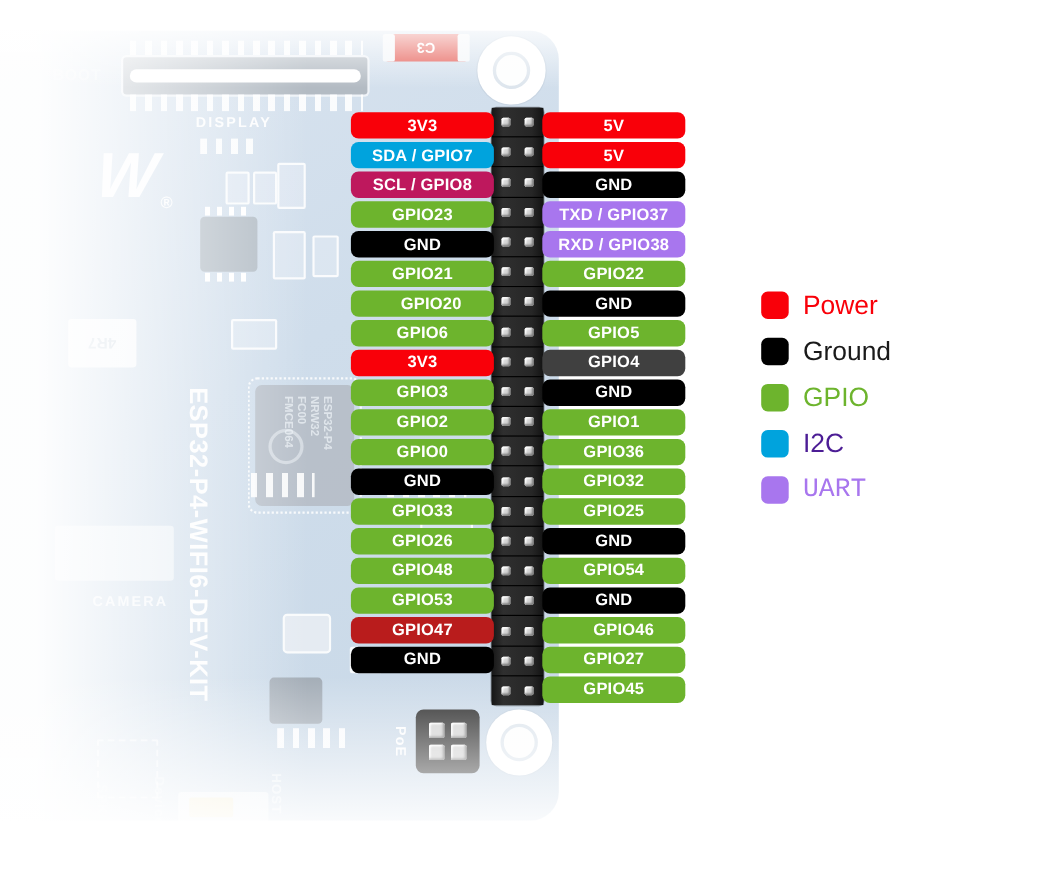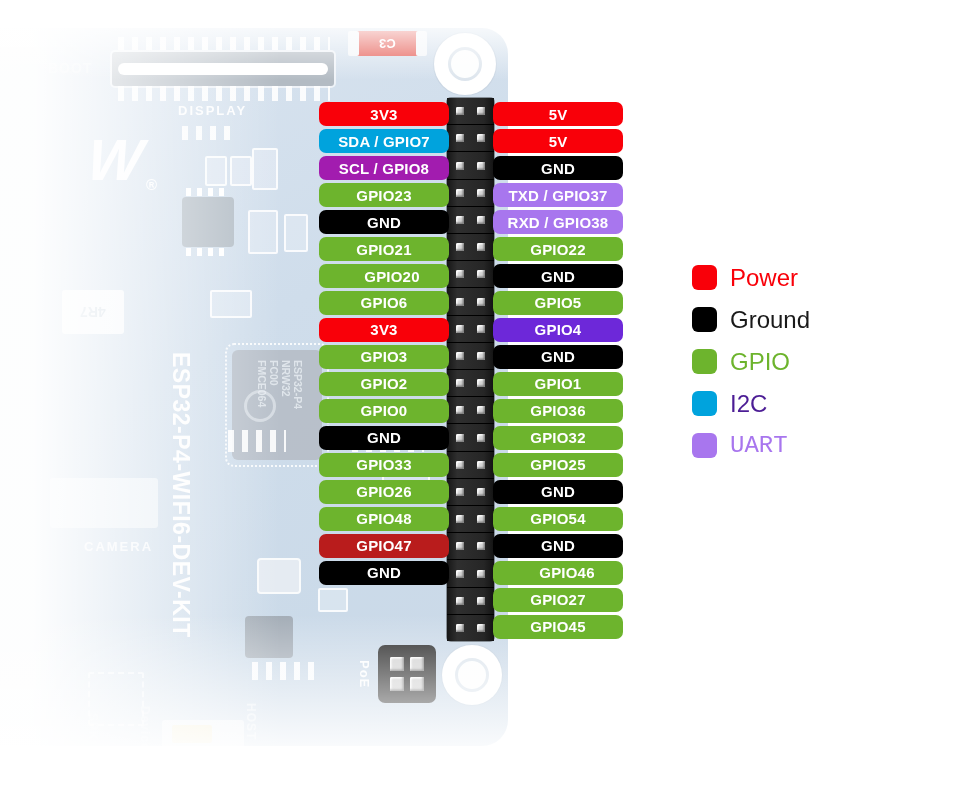--- a/index.html
+++ b/index.html
@@ -223,47 +223,48 @@
       <div class="seg"></div>
       <div class="seg"></div>
       <div class="seg"></div>
       <div class="seg"></div>
       <div class="seg"></div>
     </div>
 
   <div class="pins pins-left" id="pins-left">
       <div class="pin" style="background: rgb(249, 0, 9);">3V3</div>
       <div class="pin" style="background: rgb(0, 163, 221);">SDA / GPIO7</div>
-      <div class="pin" style="background: #a21caf;">SCL / GPIO8</div>
+      <div class="pin" style="background: #be185d;">SCL / GPIO8</div>
       <div class="pin" style="background: rgb(109, 180, 45);">GPIO23</div>
       <div class="pin" style="background: rgb(0, 0, 0);">GND</div>
       <div class="pin" style="background: rgb(109, 180, 45);">GPIO21</div>
       <div class="pin" style="background: rgb(109, 180, 45); padding-left: 16px;">GPIO20</div>
       <div class="pin" style="background: rgb(109, 180, 45);">GPIO6</div>
       <div class="pin" style="background: rgb(249, 0, 9);">3V3</div>
       <div class="pin" style="background: rgb(109, 180, 45);">GPIO3</div>
       <div class="pin" style="background: rgb(109, 180, 45);">GPIO2</div>
       <div class="pin" style="background: rgb(109, 180, 45);">GPIO0</div>
       <div class="pin" style="background: rgb(0, 0, 0);">GND</div>
       <div class="pin" style="background: rgb(109, 180, 45);">GPIO33</div>
       <div class="pin" style="background: rgb(109, 180, 45);">GPIO26</div>
       <div class="pin" style="background: rgb(109, 180, 45);">GPIO48</div>
+      <div class="pin" style="background: rgb(109, 180, 45);">GPIO53</div>
       <div class="pin" style="background: #b91c1c;">GPIO47</div>
       <div class="pin" style="background: rgb(0, 0, 0);">GND</div>
     </div>
   <div class="pins pins-right" id="pins-right">
       <div class="pin" style="background: rgb(249, 0, 9);">5V</div>
       <div class="pin" style="background: rgb(249, 0, 9);">5V</div>
       <div class="pin" style="background: rgb(0, 0, 0);">GND</div>
       <div class="pin" style="background: rgb(168, 118, 238);">TXD / GPIO37</div>
       <div class="pin" style="background: rgb(168, 118, 238);">RXD / GPIO38</div>
       <div class="pin" style="background: rgb(109, 180, 45);">GPIO22</div>
       <div class="pin" style="background: rgb(0, 0, 0);">GND</div>
       <div class="pin" style="background: rgb(109, 180, 45);">GPIO5</div>
-      <div class="pin" style="background: #6d28d9;">GPIO4</div>
+      <div class="pin" style="background: #404040;">GPIO4</div>
       <div class="pin" style="background: rgb(0, 0, 0);">GND</div>
       <div class="pin" style="background: rgb(109, 180, 45);">GPIO1</div>
       <div class="pin" style="background: rgb(109, 180, 45);">GPIO36</div>
       <div class="pin" style="background: rgb(109, 180, 45);">GPIO32</div>
       <div class="pin" style="background: rgb(109, 180, 45);">GPIO25</div>
       <div class="pin" style="background: rgb(0, 0, 0);">GND</div>
       <div class="pin" style="background: rgb(109, 180, 45);">GPIO54</div>
       <div class="pin" style="background: rgb(0, 0, 0);">GND</div>
       <div class="pin" style="background: rgb(109, 180, 45); padding-left: 18px;">GPIO46</div>
       <div class="pin" style="background: rgb(109, 180, 45);">GPIO27</div>

